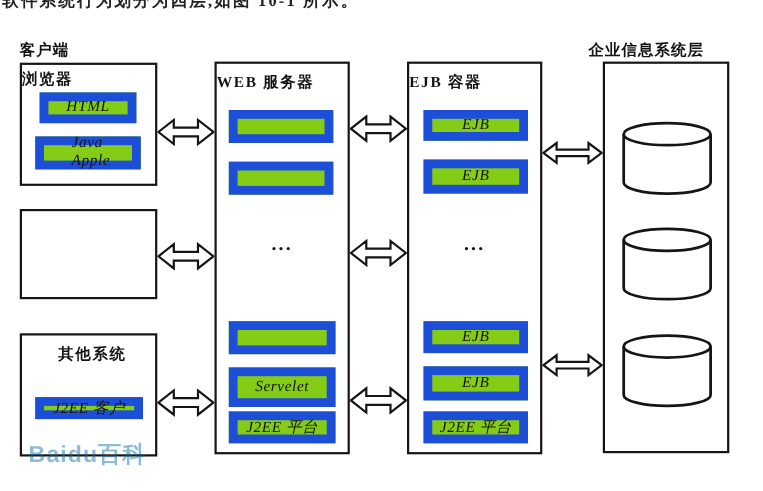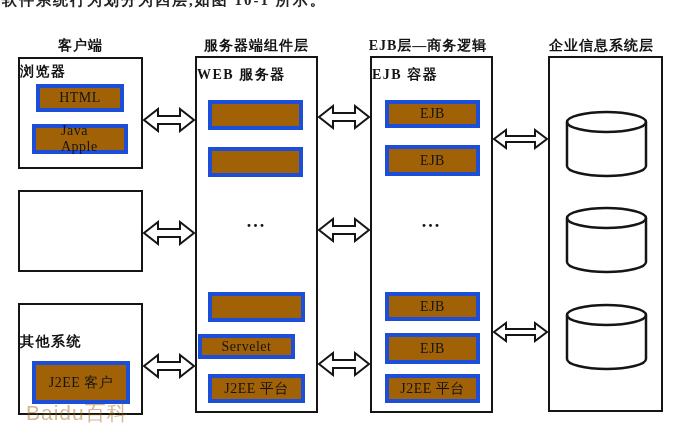--- a/index.html
+++ b/index.html
@@ -1,67 +1,65 @@
 <!DOCTYPE html>
 <html><head>
 <meta charset="utf-8">
 <style>
   html,body{margin:0;padding:0;background:#fff;}
   .stage{position:relative;width:694px;height:446px;background:#fff;overflow:hidden;
          font-family:"Liberation Serif","DejaVu Serif",serif;color:#141414;}
   .caption{position:absolute;top:-9px;left:2px;font-size:15px;letter-spacing:2px;
            white-space:nowrap;font-weight:bold;color:#222;}
-  .hdr{position:absolute;top:37px;font-size:14px;font-weight:bold;text-align:center;
+  .hdr{position:absolute;top:37px;font-size:14px;font-weight:bold;text-align:left;
        letter-spacing:1px;font-family:Liberation Serif, serif;}
   .obox{position:absolute;border:2px solid #151515;background:#fff;box-sizing:border-box;}
-  .ibox{position:absolute;border:4px solid #1d4ed8;background:#a16207;box-sizing:border-box;
+  .ibox{position:absolute;border:8px solid #1d4ed8;background:#84cc16;box-sizing:border-box;
         display:flex;align-items:center;justify-content:center;font-size:14px;
-        letter-spacing:.5px;}
+        letter-spacing:.5px;font-style:italic;}
   .btitle{position:absolute;top:4px;left:0;right:0;font-size:14px;
           font-weight:bold;letter-spacing:1.5px;}
   .dots{position:absolute;left:0;right:0;text-align:center;font-size:18px;
         font-weight:bold;letter-spacing:2px;line-height:10px;}
   .arrow{position:absolute;}
   .cyl{position:absolute;}
   .watermark{position:absolute;left:26px;top:399px;font-family:"Liberation Sans",sans-serif;
-             font-size:21px;font-weight:normal;color:#a16207;opacity:.45;letter-spacing:1px;}
+             font-size:21px;font-weight:bold;color:#0369a1;opacity:.45;letter-spacing:1px;}
 </style>
 </head>
 <body>
 
 <div class="stage">
 
   <div class="caption">软件系统行为划分为四层,如图 10-1 所示。</div>
 
   <div class="hdr" style="left:18px;width:125px;">客户端</div>
-  <div class="hdr" style="left:195px;width:123px;">服务器端组件层</div>
-  <div class="hdr" style="left:358px;width:140px;">EJB层—商务逻辑</div>
   <div class="hdr" style="left:535px;width:133px;">企业信息系统层</div>
 
   <div class="obox" style="left:18px;top:57px;width:125px;height:112px;">
     <div class="btitle">浏览器</div>
     <div class="ibox" style="left:16px;top:25px;width:88px;height:28px;">HTML</div>
     <div class="ibox" style="left:12px;top:65px;width:96px;height:30px;padding-left:25px;">Java Apple</div>
   </div>
 
   <div class="obox" style="left:18px;top:190px;width:125px;height:82px;">
   </div>
 
   <div class="obox" style="left:18px;top:303px;width:125px;height:112px;">
-    <div class="btitle" style="top:28px;">其他系统</div>
-    <div class="ibox" style="left:12px;top:56px;width:98px;height:43px;">J2EE 客户</div>
+    <div class="btitle" style="top:8px;padding-left:33px;">其他系统</div>
+    <div class="ibox" style="left:12px;top:56px;width:98px;height:20px;">J2EE 客户</div>
   </div>
 
   <div class="obox" style="left:195px;top:56px;width:123px;height:357px;">
     <div class="btitle" style="top:8px;">WEB 服务器</div>
     <div class="ibox" style="left:11px;top:42px;width:95px;height:30px;"></div>
     <div class="ibox" style="left:11px;top:89px;width:95px;height:30px;"></div>
     <div class="dots" style="top:158px;">...</div>
     <div class="ibox" style="left:11px;top:234px;width:97px;height:30px;"></div>
-    <div class="ibox" style="left:1px;top:276px;width:97px;height:25px;">Servelet</div>
+    <div class="ibox" style="left:11px;top:276px;width:97px;height:36px;">Servelet</div>
     <div class="ibox" style="left:11px;top:316px;width:97px;height:29px;">J2EE 平台</div>
   </div>
 
   <div class="obox" style="left:370px;top:56px;width:123px;height:357px;">
     <div class="btitle" style="top:8px;">EJB 容器</div>
     <div class="ibox" style="left:13px;top:42px;width:95px;height:28px;">EJB</div>
     <div class="ibox" style="left:13px;top:87px;width:95px;height:31px;">EJB</div>
     <div class="dots" style="top:158px;">...</div>
     <div class="ibox" style="left:13px;top:234px;width:95px;height:29px;">EJB</div>
     <div class="ibox" style="left:13px;top:275px;width:95px;height:31px;">EJB</div>

